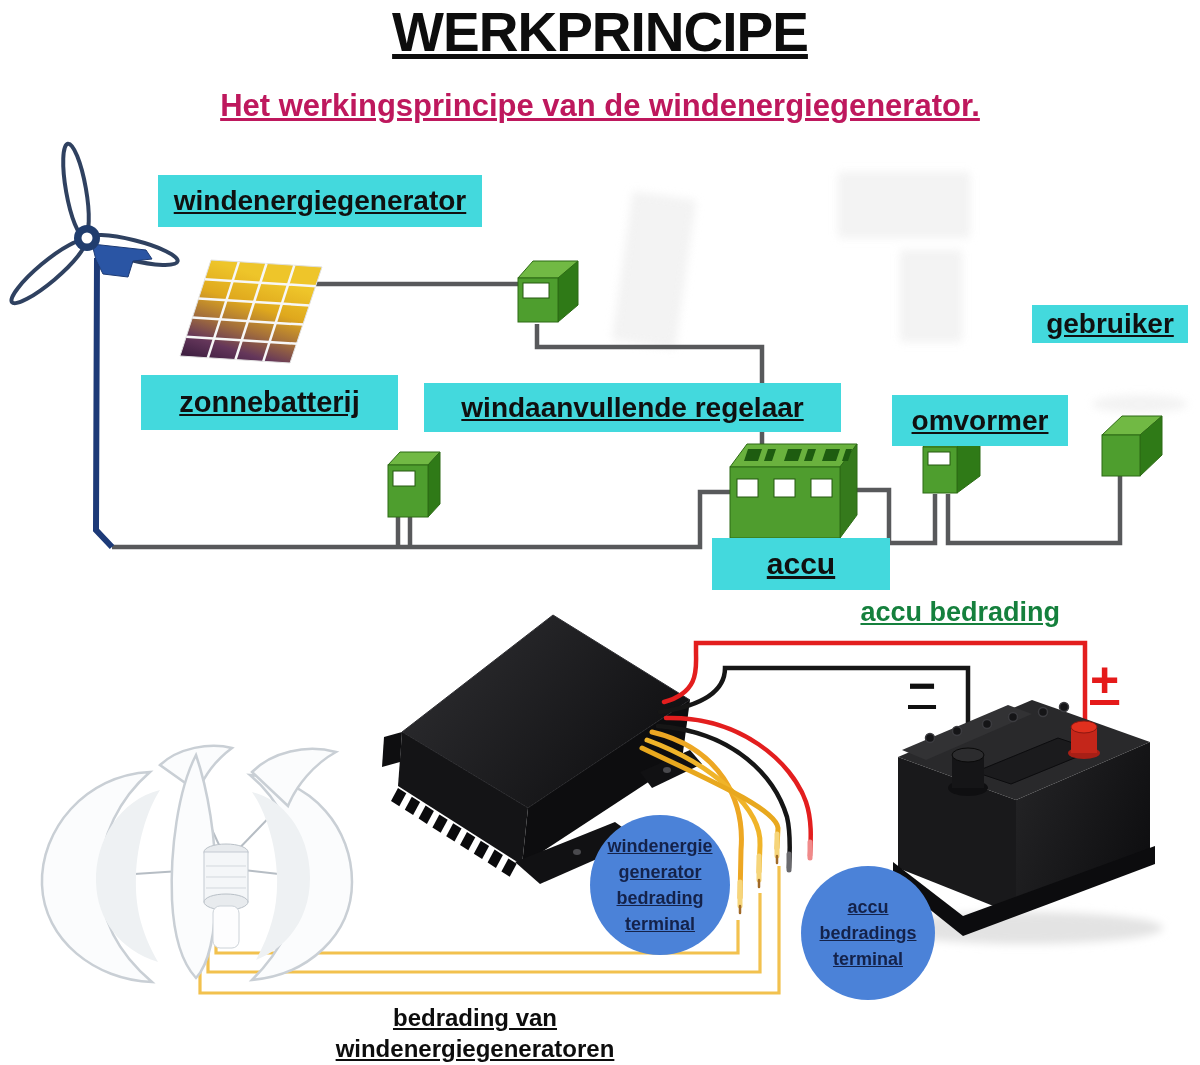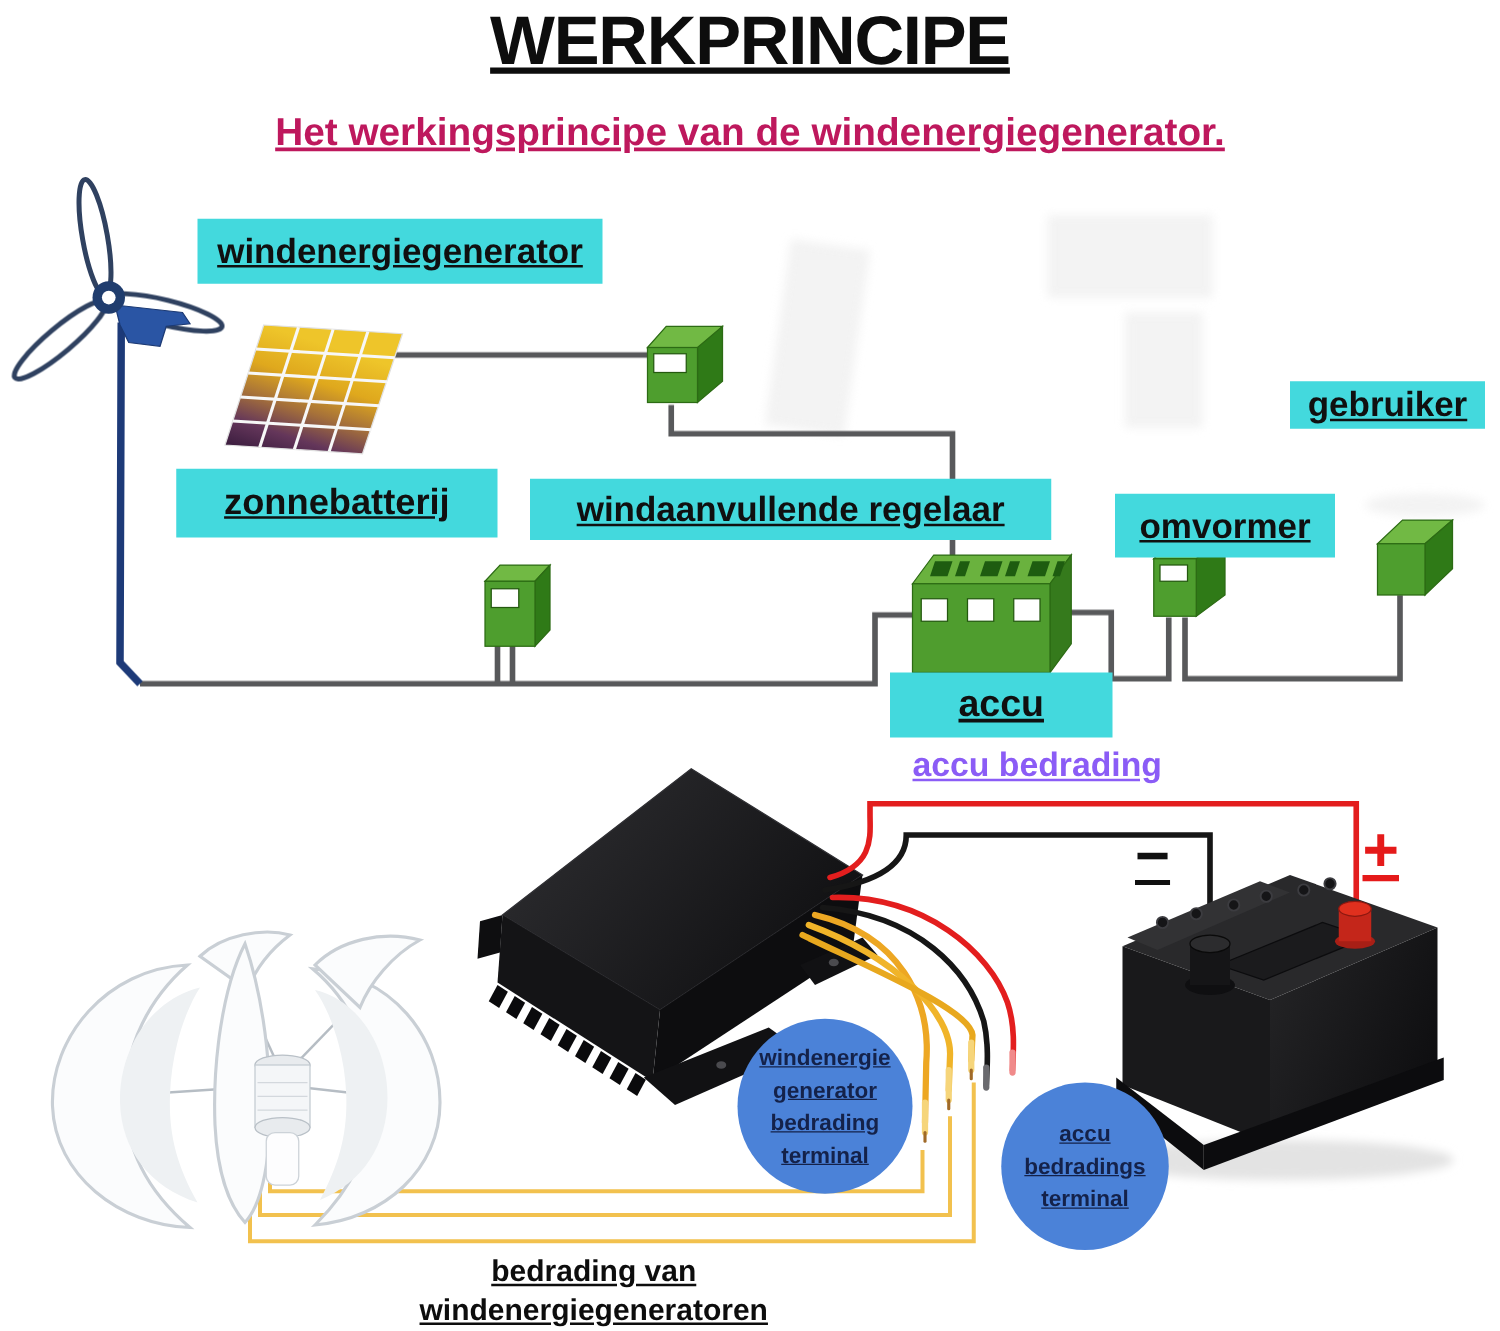--- a/index.html
+++ b/index.html
@@ -11,22 +11,22 @@
          letter-spacing:-1px;color:#0d0d0d;}
   .subtitle{left:0;right:0;top:88px;text-align:center;font-size:31px;font-weight:700;color:#be185d;}
   .tag{background:#43d9dd;color:#101010;font-weight:700;text-align:center;
        display:flex;align-items:center;justify-content:center;}
   .tag-windgen{left:158px;top:175px;width:324px;height:52px;font-size:28px;}
   .tag-zon{left:141px;top:375px;width:257px;height:55px;font-size:29px;}
   .tag-regelaar{left:424px;top:383px;width:417px;height:49px;font-size:28px;}
   .tag-omvormer{left:892px;top:379px;width:176px;height:51px;font-size:28px;margin-top:16px;}
   .tag-gebruiker{left:1032px;top:305px;width:156px;height:38px;font-size:28px;}
   .tag-accu{left:712px;top:538px;width:178px;height:52px;font-size:30px;}
-  .accu-bedrading{left:730px;top:597px;width:330px;text-align:left;
-                  font-size:27px;font-weight:700;color:#8b5cf6;}
+  .accu-bedrading{left:730px;top:597px;width:330px;text-align:right;
+                  font-size:27px;font-weight:700;color:#15803d;}
   .pre{white-space:pre-line;}
   .bubble{background:#4b82d8;border-radius:50%;display:flex;align-items:center;justify-content:center;
           text-align:center;color:#14224a;font-weight:700;font-size:18px;line-height:1.45;}
   .bubble-gen{left:590px;top:815px;width:140px;height:140px;}
   .bubble-accu{left:801px;top:866px;width:134px;height:134px;}
   .caption{left:280px;top:1002px;width:390px;text-align:center;font-size:24px;
            font-weight:700;line-height:1.3;color:#0d0d0d;}
   .plus{left:1090px;top:655px;font-size:50px;font-weight:700;color:#e51a1a;line-height:1;}
   .minus{left:908px;top:662px;font-size:48px;font-weight:700;color:#101010;line-height:1;}
 </style>

